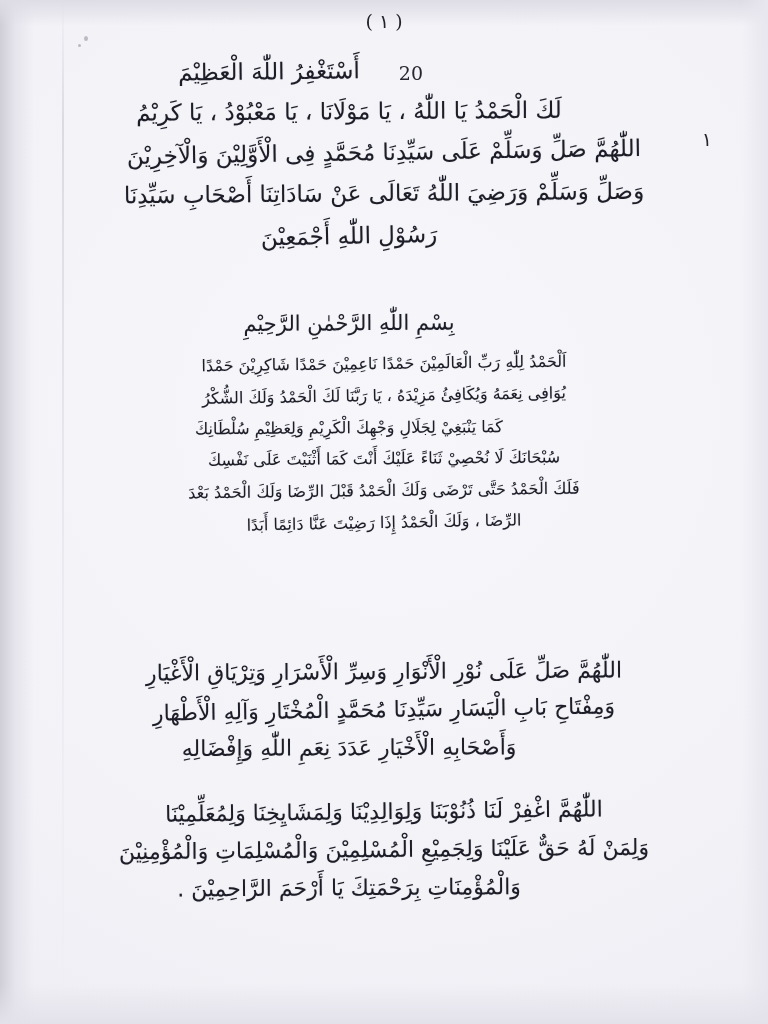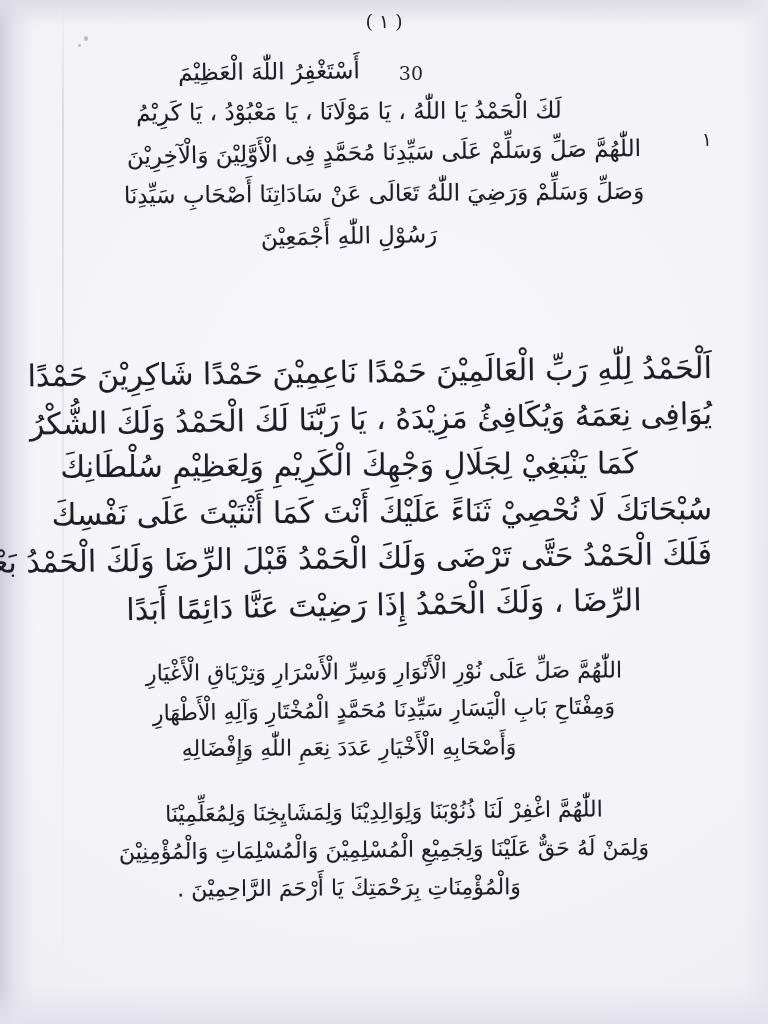--- a/index.html
+++ b/index.html
@@ -93,21 +93,21 @@
   }
 
   .line {
     white-space: nowrap;
     line-height: 1.05;
   }
 
   
   #block-opening   { top: 58px;  font-size: 23px; }
   #block-basmala   { top: 312px; font-size: 21px; }
-  #block-hamd      { top: 356px; font-size: 30px; }
+  #block-hamd      { top: 356px; font-size: 16px; }
   #block-salawat   { top: 660px; font-size: 22px; }
   #block-dua       { top: 800px; font-size: 22px; }
 
   #block-opening .line { margin-bottom: 17px; }
   #block-hamd .line    { margin-bottom: 15px; }
   #block-salawat .line { margin-bottom: 15px; }
   #block-dua .line     { margin-bottom: 15px; }
   .line-indent-2 { padding-right: 70px; }
   .line-indent-4 { padding-right: 230px; }
 
@@ -146,31 +146,34 @@
   <div class="scan-shade-top"></div>
   <div class="scan-shade-right"></div>
   <div class="scan-shade-bottom"></div>
   <div class="paper-fold"></div>
 
   <div class="speck" style="left:84px; top:36px; width:4px; height:5px;"></div>
   <div class="speck" style="left:78px; top:44px; width:3px; height:3px;"></div>
 
   <div class="page-number">( ١ )</div>
 
-  <div class="count-mark">30</div>
+  <div class="count-mark">20</div>
   <div class="tail-mark">١</div>
 
   <div class="body-text" id="block-opening">
     <div class="line j1 line-indent-4">أَسْتَغْفِرُ اللّٰهَ الْعَظِيْمَ</div>
     <div class="line j2 line-indent-2">لَكَ الْحَمْدُ يَا اللّٰهُ ، يَا مَوْلَانَا ، يَا مَعْبُوْدُ ، يَا كَرِيْمُ</div>
     <div class="line j3">اللّٰهُمَّ صَلِّ وَسَلِّمْ عَلَى سَيِّدِنَا مُحَمَّدٍ فِى الْأَوَّلِيْنَ وَالْآخِرِيْنَ</div>
     <div class="line j4">وَصَلِّ وَسَلِّمْ وَرَضِيَ اللّٰهُ تَعَالَى عَنْ سَادَاتِنَا أَصْحَابِ سَيِّدِنَا</div>
     <div class="line j5 line-indent-2">رَسُوْلِ اللّٰهِ أَجْمَعِيْنَ</div>
   </div>
 
+  <div class="body-text" id="block-basmala">
+    <div class="line j2 line-indent-2">بِسْمِ اللّٰهِ الرَّحْمٰنِ الرَّحِيْمِ</div>
+  </div>
 
   <div class="body-text" id="block-hamd">
     <div class="line j1">اَلْحَمْدُ لِلّٰهِ رَبِّ الْعَالَمِيْنَ حَمْدًا نَاعِمِيْنَ حَمْدًا شَاكِرِيْنَ حَمْدًا</div>
     <div class="line j3">يُوَافِى نِعَمَهُ وَيُكَافِئُ مَزِيْدَهُ ، يَا رَبَّنَا لَكَ الْحَمْدُ وَلَكَ الشُّكْرُ</div>
     <div class="line j2 line-indent-2">كَمَا يَنْبَغِيْ لِجَلَالِ وَجْهِكَ الْكَرِيْمِ وَلِعَظِيْمِ سُلْطَانِكَ</div>
     <div class="line j4">سُبْحَانَكَ لَا نُحْصِيْ ثَنَاءً عَلَيْكَ أَنْتَ كَمَا أَثْنَيْتَ عَلَى نَفْسِكَ</div>
     <div class="line j1">فَلَكَ الْحَمْدُ حَتَّى تَرْضَى وَلَكَ الْحَمْدُ قَبْلَ الرِّضَا وَلَكَ الْحَمْدُ بَعْدَ</div>
     <div class="line j5">الرِّضَا ، وَلَكَ الْحَمْدُ إِذَا رَضِيْتَ عَنَّا دَائِمًا أَبَدًا</div>
   </div>
 

